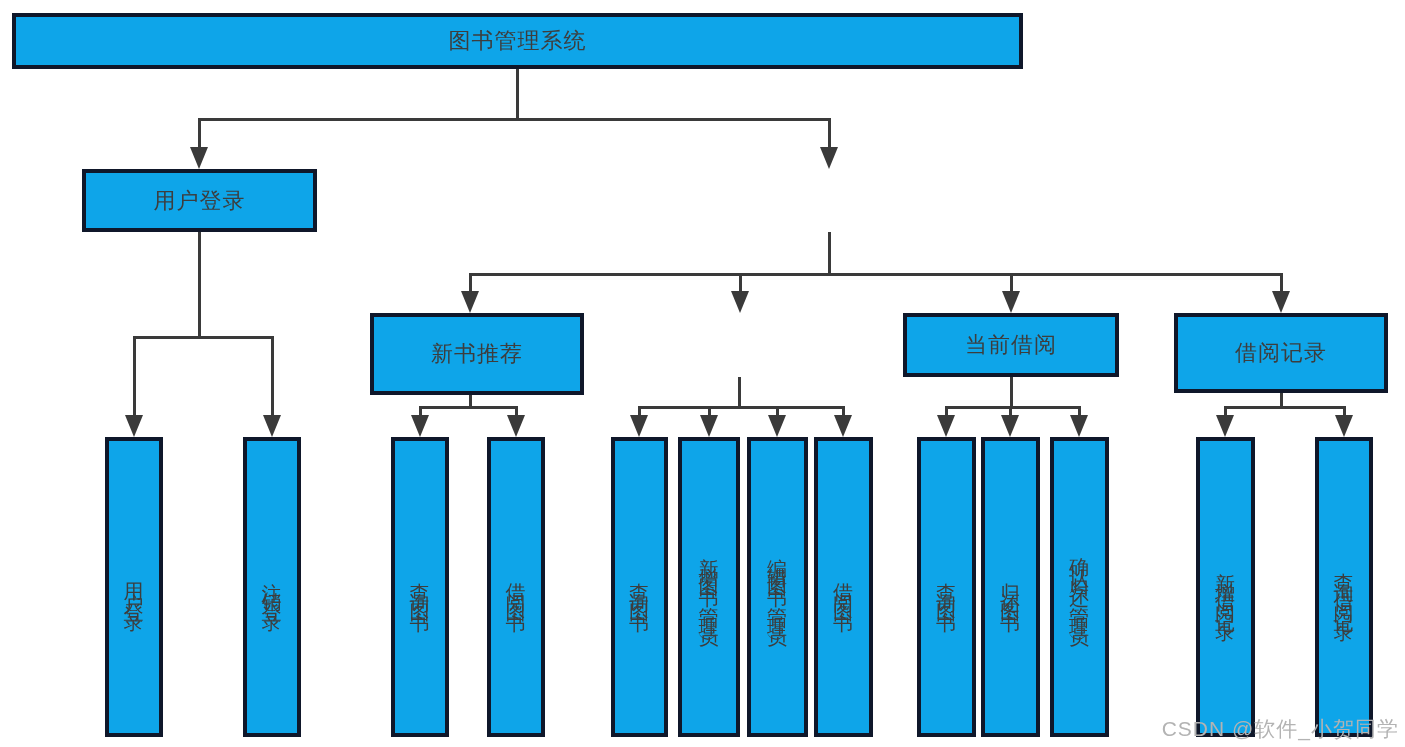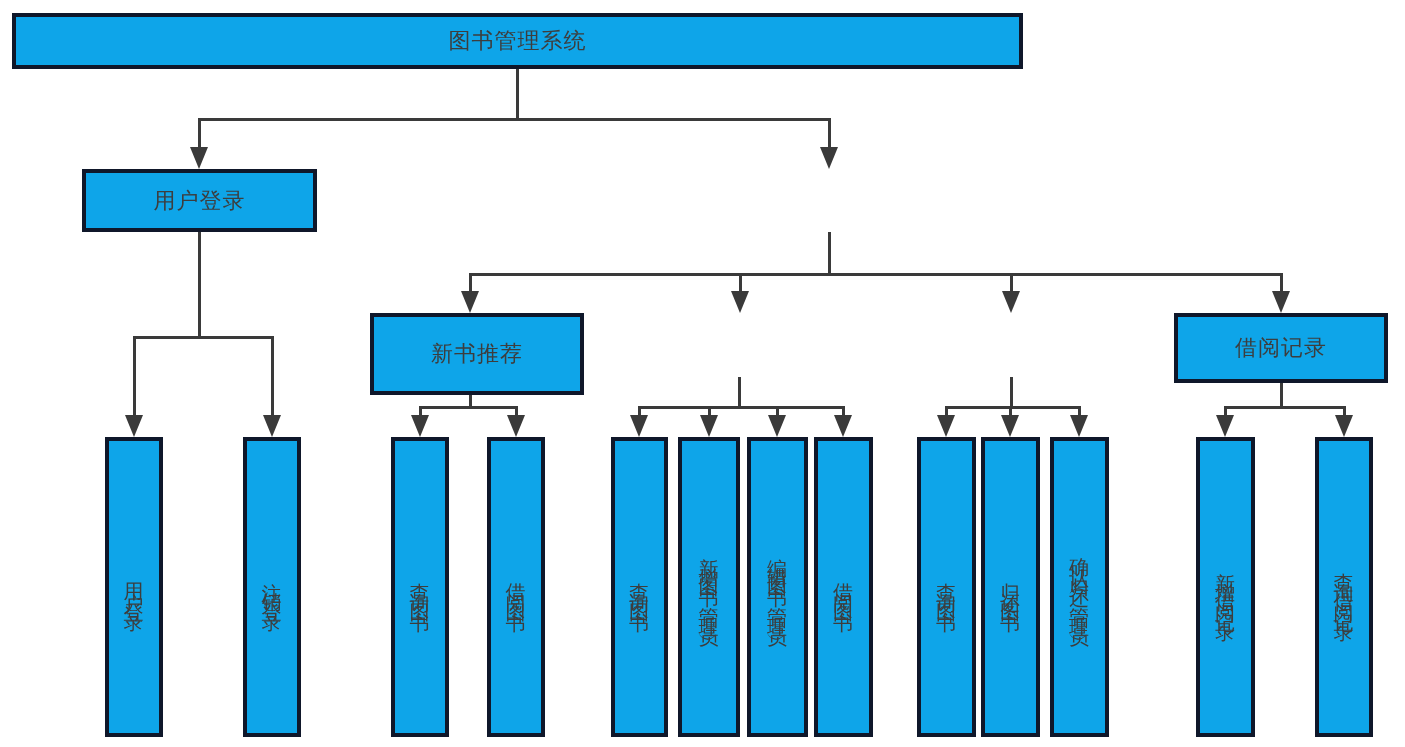--- a/index.html
+++ b/index.html
@@ -60,21 +60,24 @@
     <span>图书管理系统</span>
   </div>
 
   <div class="box hbox" style="left:82px;top:169px;width:235px;height:63px;">
     <span>用户登录</span>
   </div>
 
   <div class="box hbox" style="left:363px;top:313px;width:214px;height:82px;margin-left:7px;">
     <span>新书推荐</span>
   </div>
-  <div class="box hbox" style="left:1174px;top:313px;width:214px;height:70px;">
+  <div class="box hbox" style="left:903px;top:313px;width:216px;height:64px;">
+    <span>当前借阅</span>
+  </div>
+  <div class="box hbox" style="left:1174px;top:313px;width:214px;height:80px;">
     <span>借阅记录</span>
   </div>
 
   <div class="box vbox" style="left:105px;top:437px;width:58px;height:300px;">
     <span class="vtext">用户登录</span>
   </div>
   <div class="box vbox" style="left:243px;top:437px;width:58px;height:300px;">
     <span class="vtext">注销登录</span>
   </div>
   <div class="box vbox" style="left:391px;top:437px;width:58px;height:300px;">
@@ -163,14 +166,15 @@
   <div class="vline" style="left:1078px;top:406px;height:12px;"></div>
   <div class="arrow" style="left:1070px;top:415px;"></div>
 
   <div class="vline" style="left:1280px;top:377px;height:31px;"></div>
   <div class="hline" style="left:1224px;top:406px;width:121px;"></div>
   <div class="vline" style="left:1224px;top:406px;height:12px;"></div>
   <div class="arrow" style="left:1216px;top:415px;"></div>
   <div class="vline" style="left:1343px;top:406px;height:12px;"></div>
   <div class="arrow" style="left:1335px;top:415px;"></div>
 
+  <div class="watermark">CSDN @软件_小贺同学</div>
 
 </div>
 
 </body></html>

